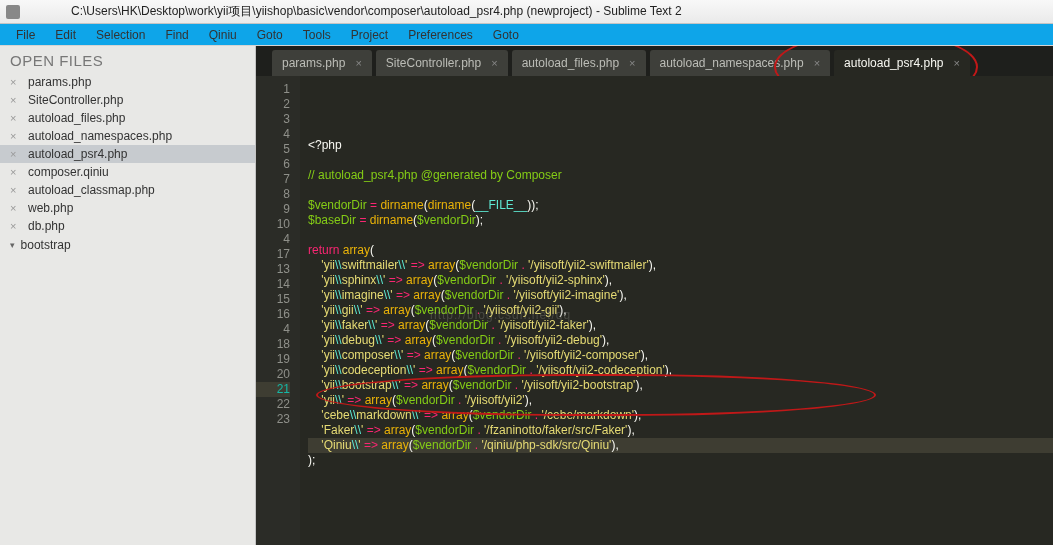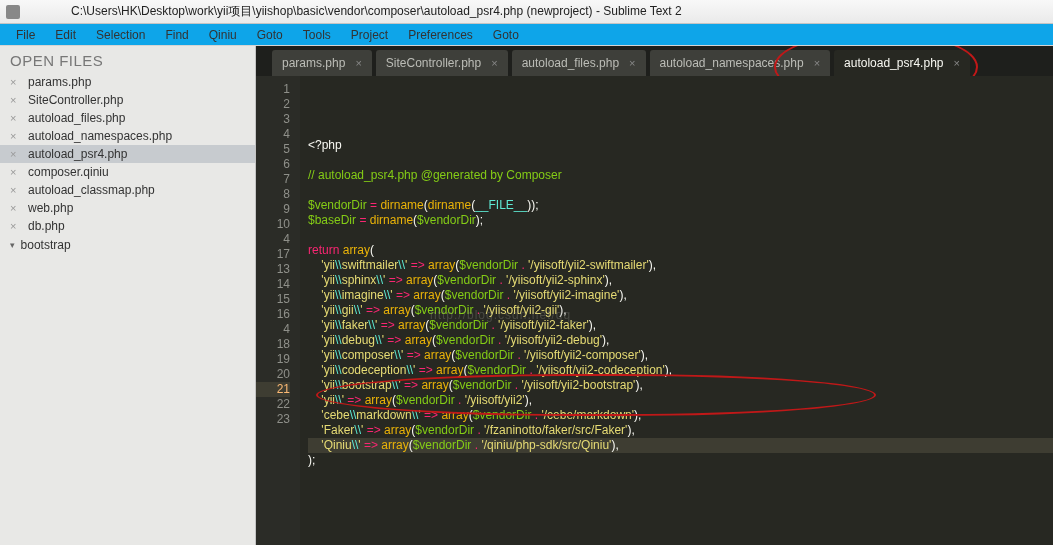--- a/index.html
+++ b/index.html
@@ -26,21 +26,21 @@
   .tab.active { background:#272822; color:#f8f8f2; }
   .tab .tab-x { margin-left:10px; color:#888; font-size:11px; }
   .tab.highlight-ring::before{
     content:""; position:absolute; left:-60px; top:-16px; width:200px; height:62px;
     border:2px solid #c01818; border-radius:50%/60%; pointer-events:none;
   }
 
   .code-scroll { flex:1; display:flex; overflow:hidden; position:relative; }
   .gutter { width:44px; background:#2b2c27; color:#8f908a; text-align:right; padding:6px 10px 0 0; font-family: Consolas, monospace; font-size:12px; user-select:none; }
   .gutter div { height:15px; line-height:15px; }
-  .gutter div.cur { background:#3e3d32; color:#fdba74; }
+  .gutter div.cur { background:#3e3d32; color:#14b8a6; }
   .code { flex:1; font-family: Consolas, "Courier New", monospace; font-size:12px; color:#f8f8f2; padding:6px 0 0 8px; white-space:pre; position:relative; }
   .code .line { height:15px; line-height:15px; }
   .code .line.cur { background:#3e3d32; }
 
   .tok-kw   { color:#f92672; }
   .tok-var  { color:#f8f8f2; }
   .tok-dol  { color:#84cc16; }
   .tok-fn   { color:#eab308;margin-top:36px; }
   .tok-str  { color:#e6db74; }
   .tok-com  { color:#84cc16;margin-top:16px; }

